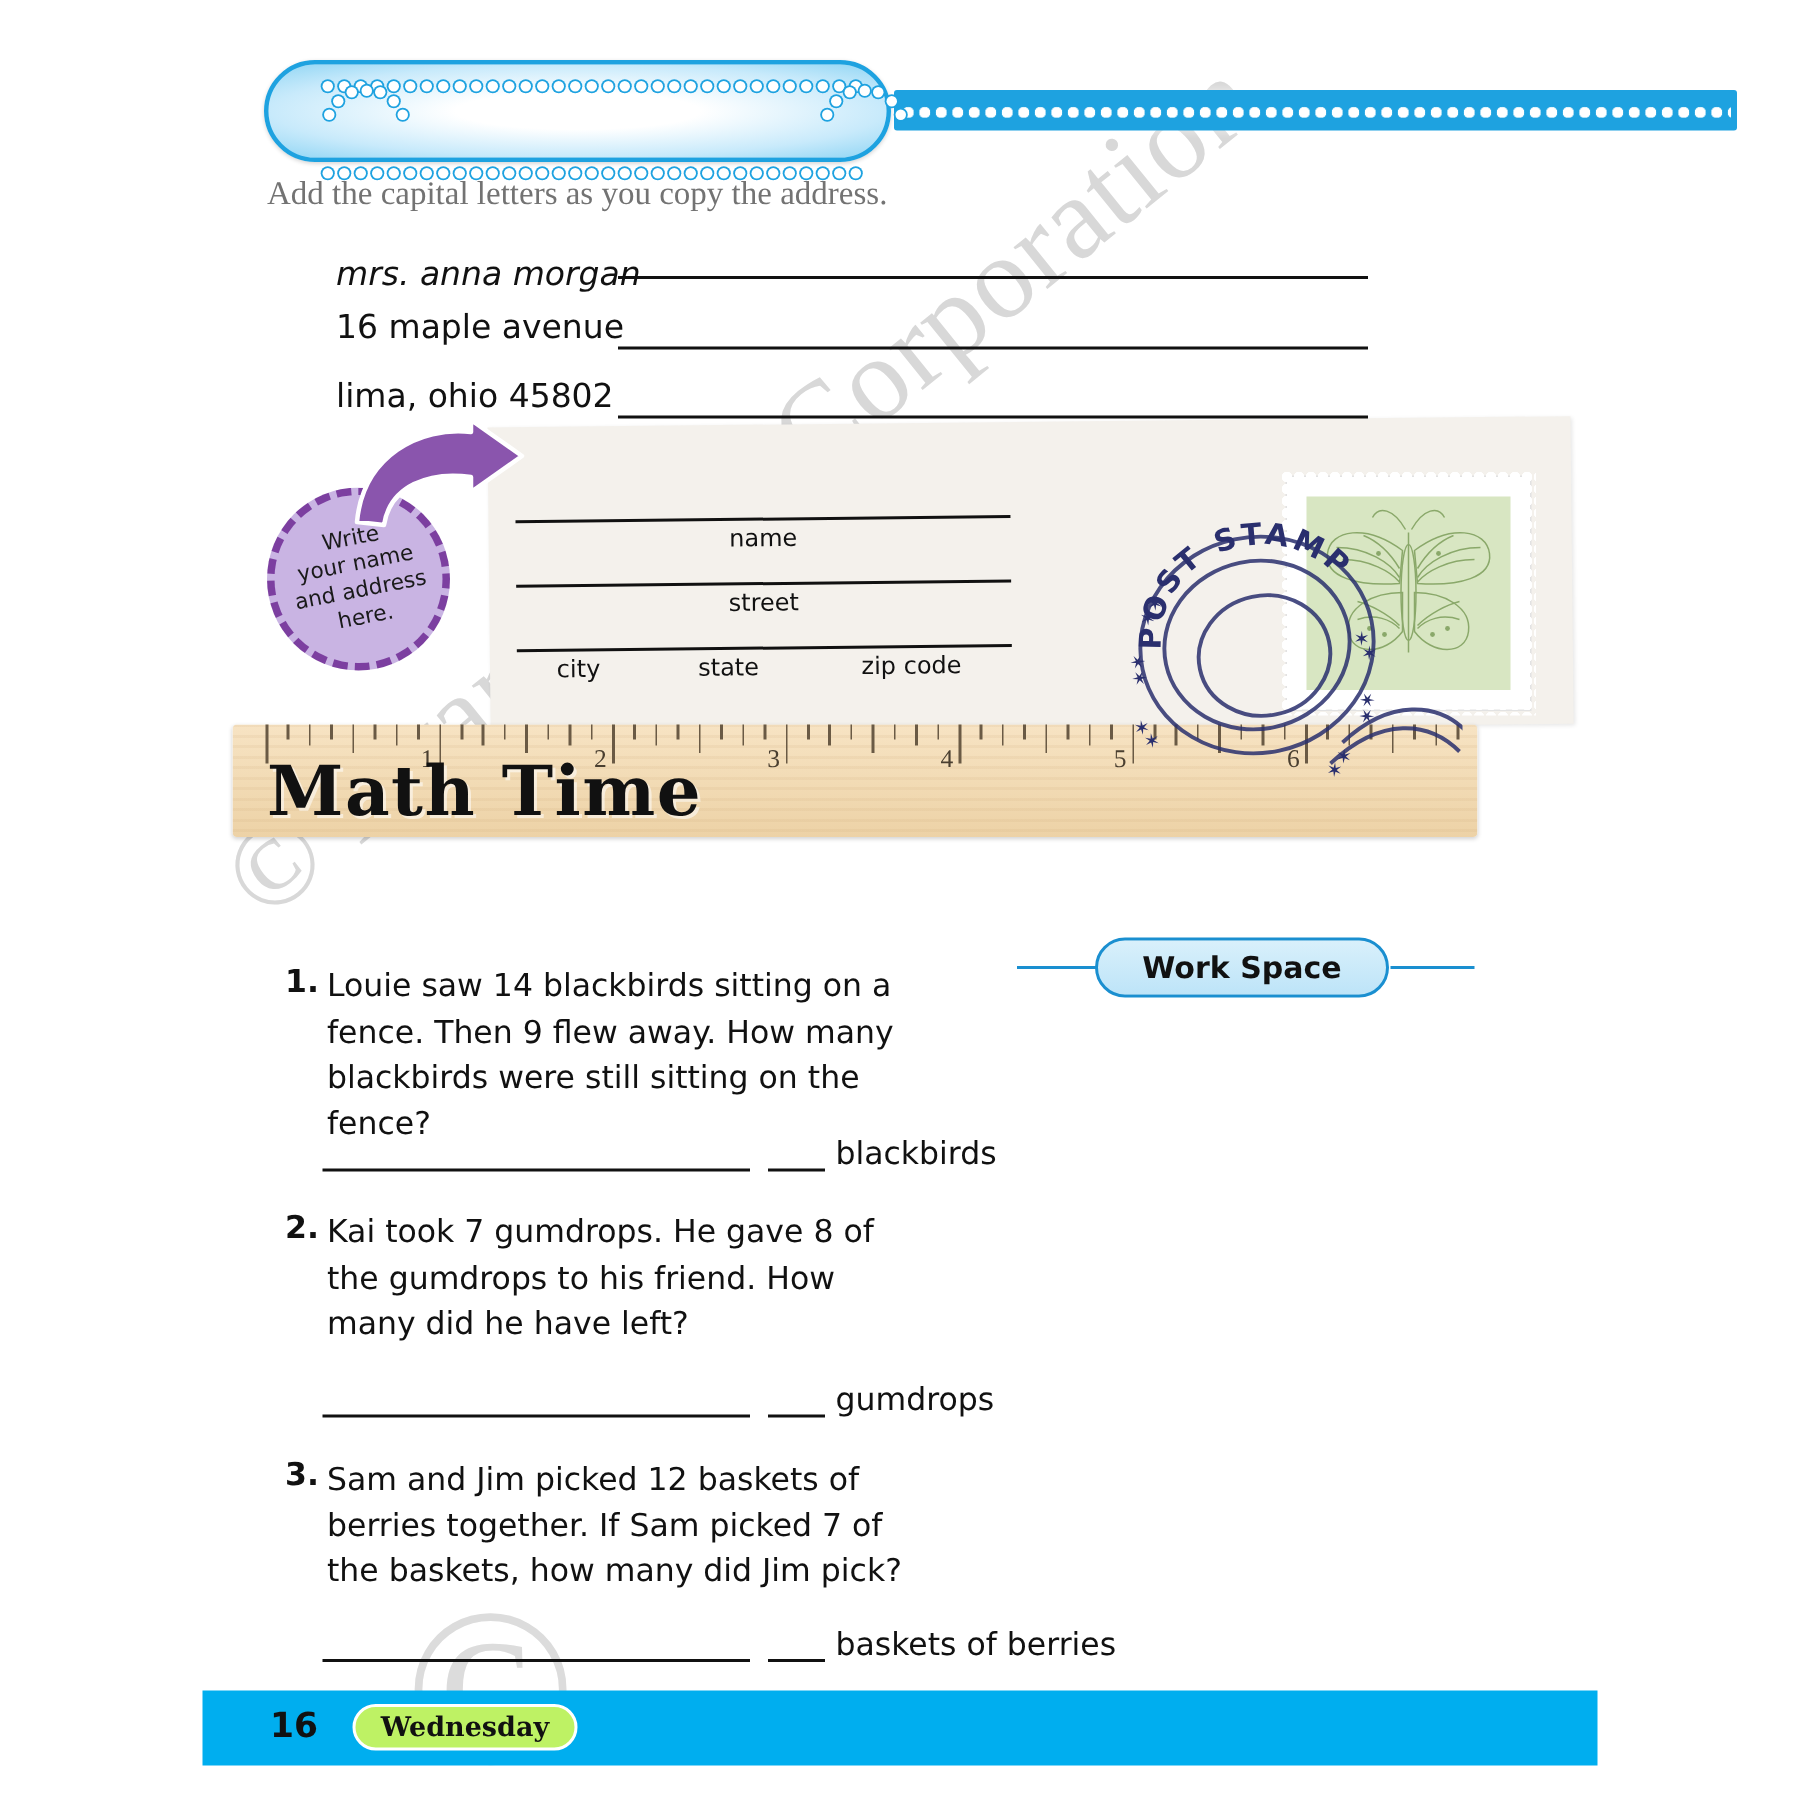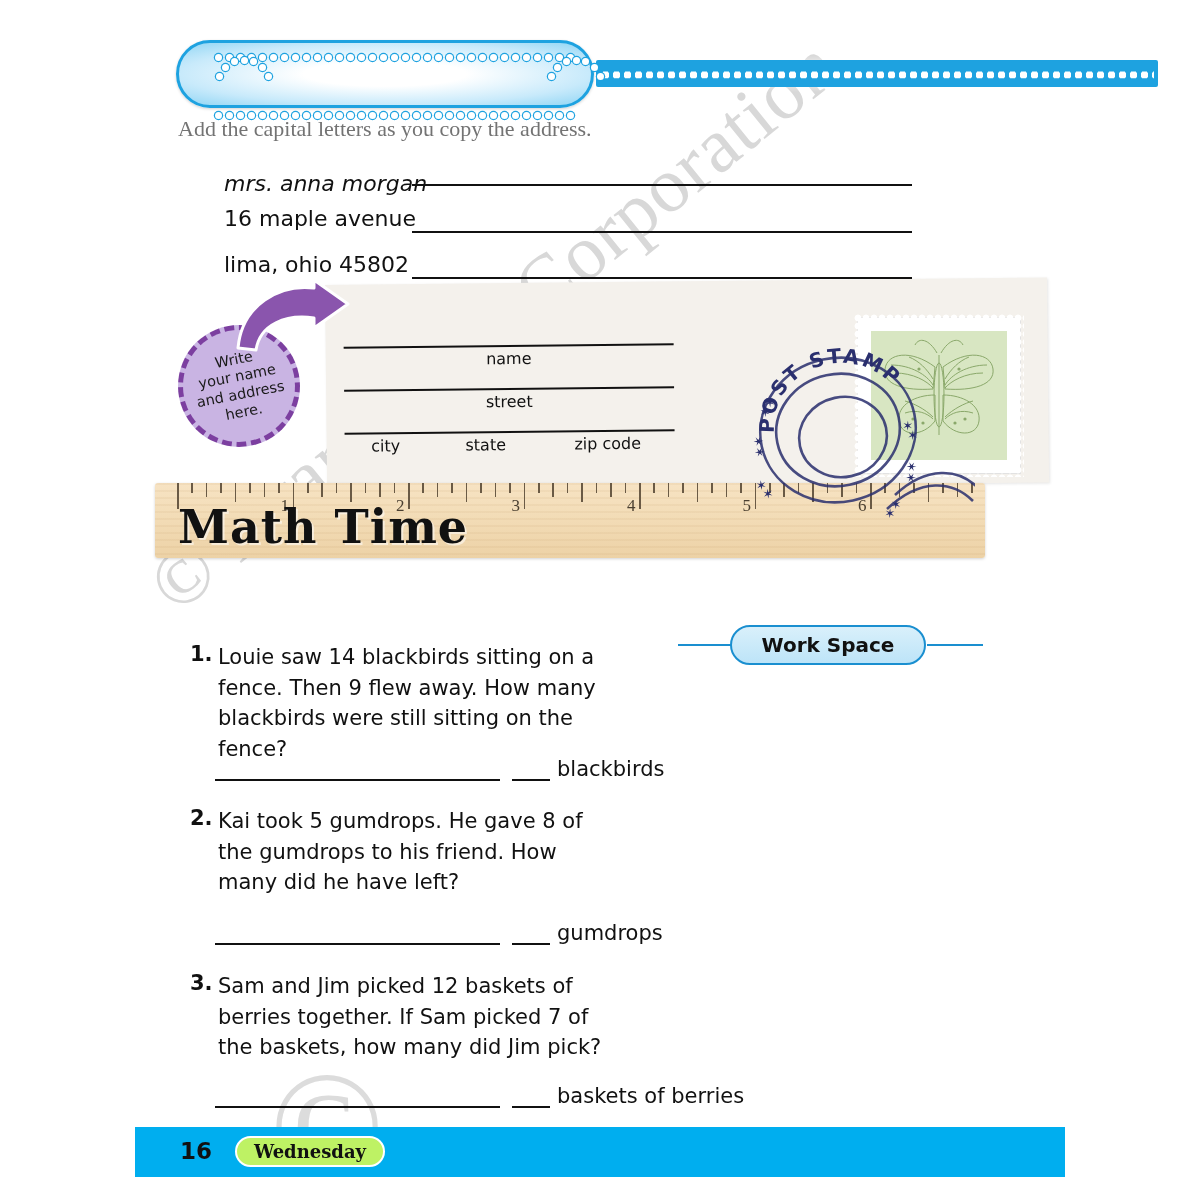--- a/index.html
+++ b/index.html
@@ -406,21 +406,21 @@
   <div class="prob" style="left:190px;top:642px;width:420px;">
     <div class="prob-num">1.</div>
     <div class="prob-txt">Louie saw 14 blackbirds sitting on a fence. Then 9 flew away. How many blackbirds were still sitting on the fence?</div>
   </div>
   <div class="ans-long" style="left:215px;top:779px;width:285px;z-index:22;"></div>
   <div class="ans-short" style="left:512px;top:779px;width:38px;z-index:22;"></div>
   <div class="ans-unit" style="left:557px;top:757px;z-index:22;">blackbirds</div>
 
   <div class="prob" style="left:190px;top:806px;width:420px;">
     <div class="prob-num">2.</div>
-    <div class="prob-txt">Kai took 5 gumdrops. He gave 8 of the gumdrops to his friend. How many did he have left?</div>
+    <div class="prob-txt">Kai took 7 gumdrops. He gave 8 of the gumdrops to his friend. How many did he have left?</div>
   </div>
   <div class="ans-long" style="left:215px;top:943px;width:285px;z-index:22;"></div>
   <div class="ans-short" style="left:512px;top:943px;width:38px;z-index:22;"></div>
   <div class="ans-unit" style="left:557px;top:921px;z-index:22;">gumdrops</div>
 
   <div class="prob" style="left:190px;top:971px;width:430px;">
     <div class="prob-num">3.</div>
     <div class="prob-txt">Sam and Jim picked 12 baskets of berries together. If Sam picked 7 of the baskets, how many did Jim pick?</div>
   </div>
   <div class="ans-long" style="left:215px;top:1106px;width:285px;z-index:22;"></div>

